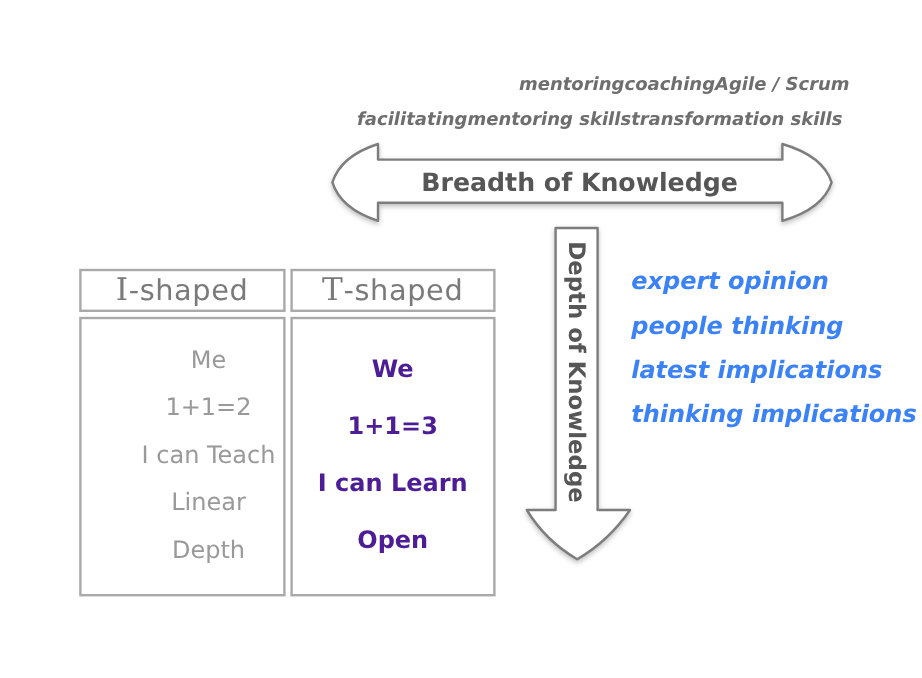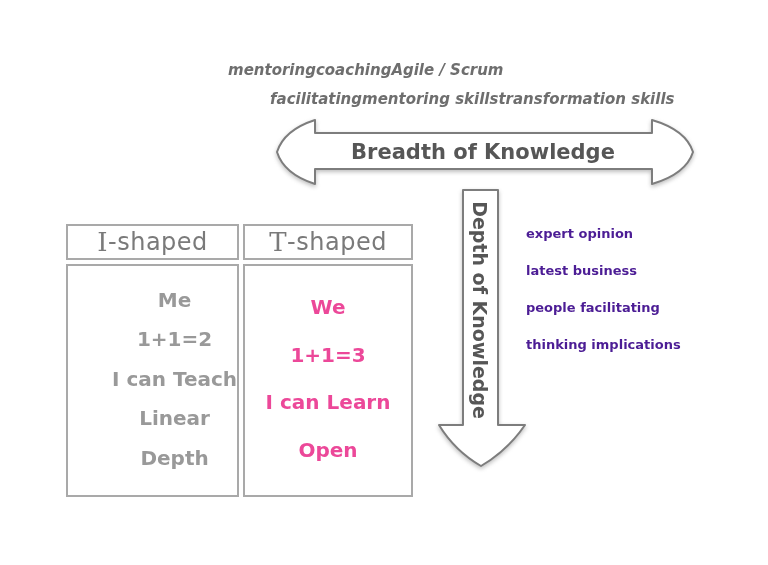--- a/index.html
+++ b/index.html
@@ -7,21 +7,21 @@
     position:relative;
     width:768px;height:565px;
     background:#ffffff;
     overflow:hidden;
     font-family:"DejaVu Sans", sans-serif;
   }
   
   .skills-row{
     position:absolute;
     display:flex;
-    justify-content:flex-start;
+    justify-content:flex-end;
     align-items:center;
     font-style:italic;
     font-weight:600;
     font-size:15px;
     color:#6e6e6e;
     white-space:nowrap;
   }
   .skills-row-1{left:228px;top:61px;width:480px;}
   .skills-row-2{left:254px;top:90px;width:432px;margin-left:16px;}
 
@@ -40,23 +40,24 @@
     font-weight:bold;
     font-size:21px;
   }
   .depth-label{font-size:19px;}
 
   
   .depth-list{
     position:absolute;
     left:526px;top:222px;
     display:flex;flex-direction:column;
+    font-style:italic;
     font-weight:600;
-    font-size:13px;
-    color:#4c1d95;
+    font-size:20px;
+    color:#3b82f6;
   }
   .depth-list .topic{height:37px;line-height:24px;white-space:nowrap;}
 
   
   .cmp-table{
     position:absolute;
     left:66px;top:224px;
     width:347px;height:273px;
     display:grid;
     grid-template-columns:1fr 1fr;
@@ -81,22 +82,22 @@
     font-family:"DejaVu Serif", serif;
     font-size:26px;
   }
   .body-cell{
     flex-direction:column;
     justify-content:space-evenly;
     padding:6px 0 10px 0;
     font-size:20px;
   }
   .body-cell .row{white-space:nowrap;}
-  .i-col{color:#999999;font-weight:bold;padding-left:44px;}
-  .t-col{color:#ec4899;font-weight:bold;}
+  .i-col{color:#999999;font-weight:normal;padding-left:44px;}
+  .t-col{color:#4c1d95;font-weight:bold;}
 </style>
 </head>
 <body>
 
 <div class="canvas">
 
   <div class="skills-row skills-row-1">
     <span>mentoring</span>
     <span>coaching</span>
     <span>Agile / Scrum</span>
@@ -112,22 +113,22 @@
     <text class="arrow-label" x="208" y="36" text-anchor="middle" dominant-baseline="central">Breadth of Knowledge</text>
   </svg>
 
   <svg class="arrow-svg" style="left:437px;top:188px;" width="92" height="290" viewBox="0 0 92 290">
     <path class="arrow-shape" d="M 26,2 L 61,2 L 61,237 L 88,237 Q 70,263 44,278 Q 18,263 2,237 L 26,237 Z"></path>
     <text class="arrow-label depth-label" x="43" y="122" text-anchor="middle" dominant-baseline="central" transform="rotate(90 43 122)">Depth of Knowledge</text>
   </svg>
 
   <div class="depth-list">
     <div class="topic">expert opinion</div>
-    <div class="topic">latest business</div>
-    <div class="topic">people facilitating</div>
+    <div class="topic">people thinking</div>
+    <div class="topic">latest implications</div>
     <div class="topic">thinking implications</div>
   </div>
 
   <div class="cmp-table">
     <div class="cell header-cell">
       <span class="header-initial">I</span>
         <span>-shaped</span>
     </div>
     <div class="cell header-cell">
       <span class="header-initial">T</span>

